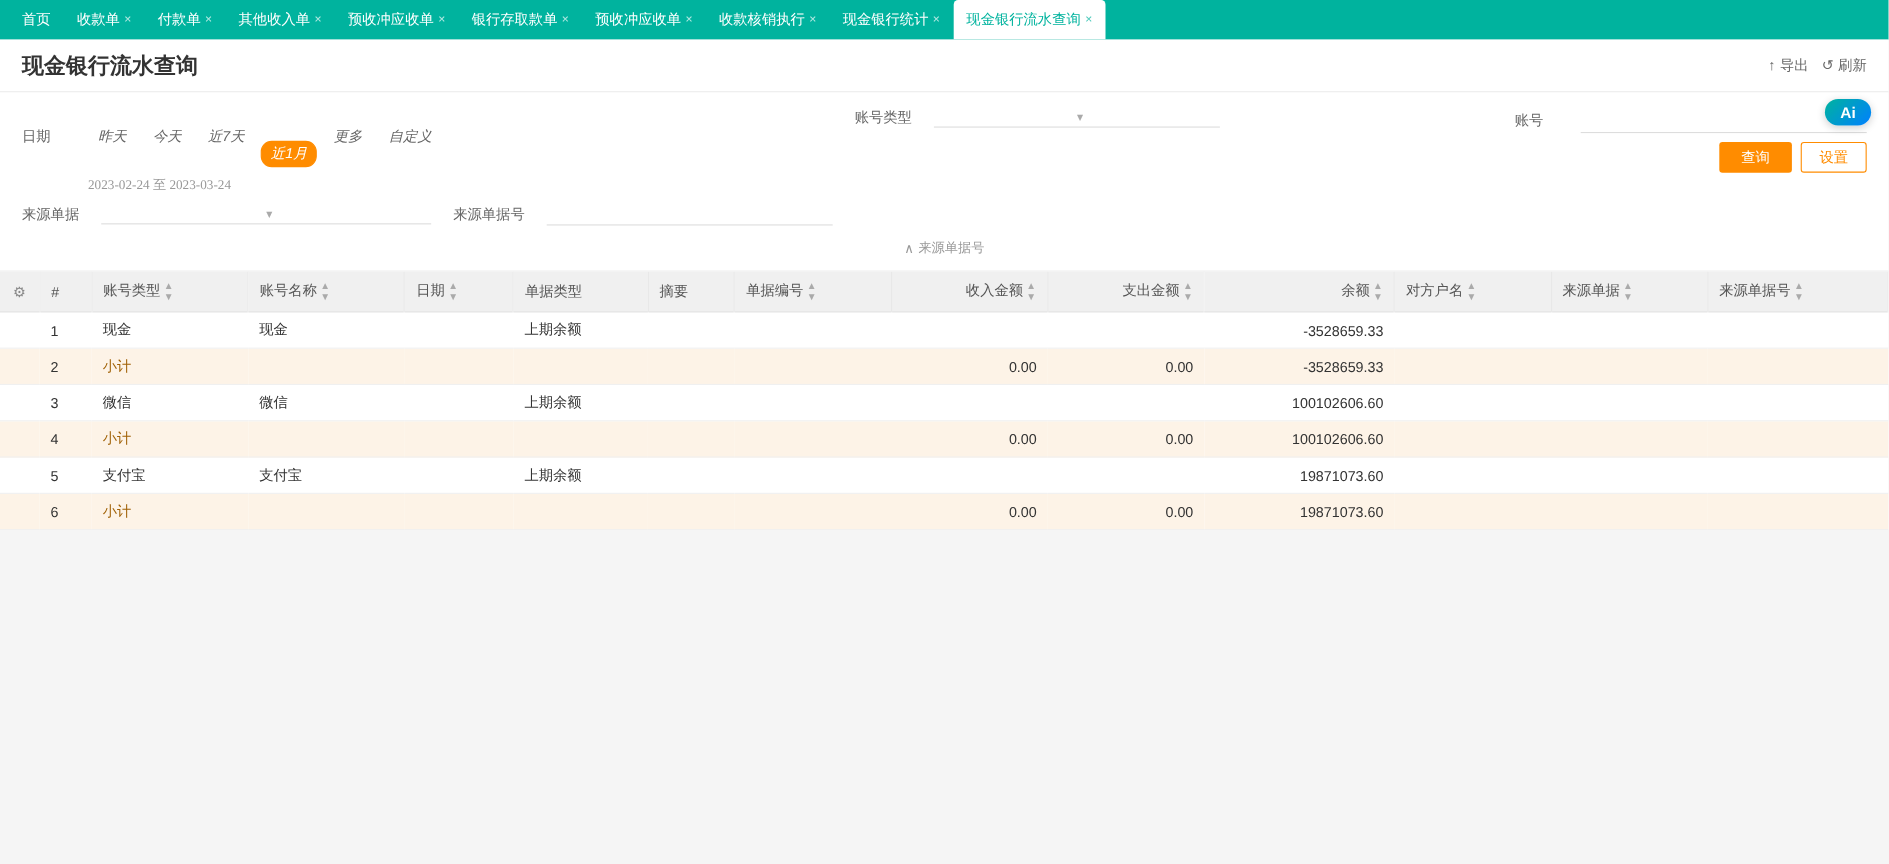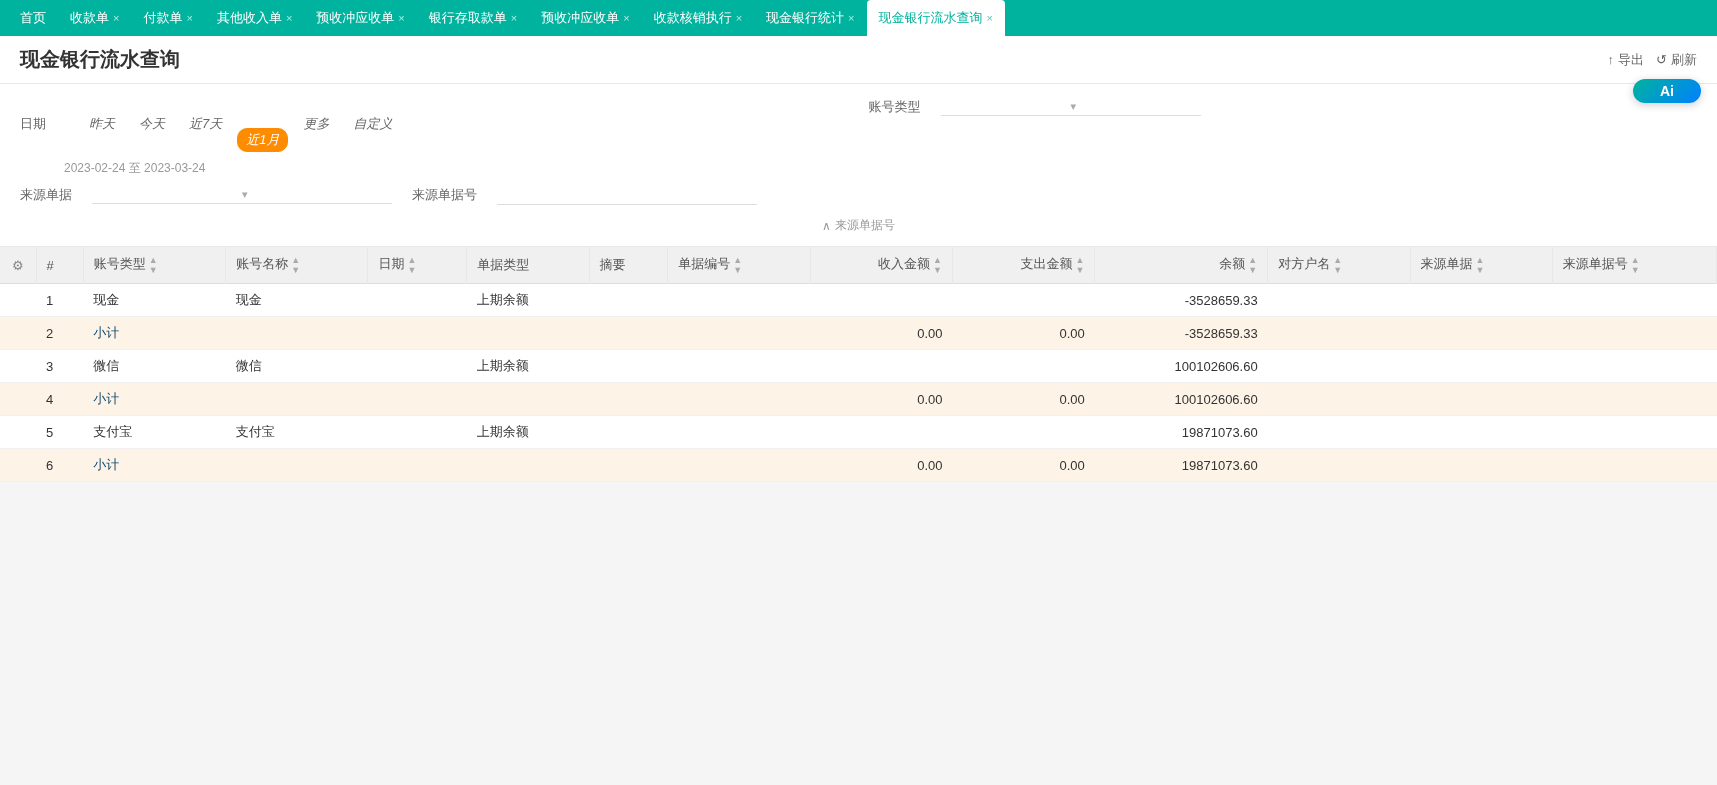--- a/index.html
+++ b/index.html
@@ -111,21 +111,22 @@
     .date-btn.active {
       background: #ff8c00;
       color: #fff;
       border-color: #ff8c00;
       border-radius: 10px;
       margin-top: 32px;
     }
     .date-range {
       color: #999;
       font-size: 12px;
-      margin-left: 4px;
+      margin-left: 20px;
+      font-family: Liberation Serif, serif;
     }
     .filter-select {
       display: flex;
       align-items: center;
       border-bottom: 1px solid #ddd;
       min-width: 180px;
       padding: 2px 4px;
       cursor: pointer;
       position: relative;
     }
@@ -224,35 +225,35 @@
       border-bottom: 1px solid #f0f0f0;
     }
     tbody tr.subtotal {
       background: #fdf3e7;
     }
     tbody td {
       padding: 7px 10px;
       color: #333;
       white-space: nowrap;
     }
-    .td-orange { color: #0c4a6e; }
+    .td-orange { color: #a16207; }
     .td-number { text-align: right; }
     .td-center { text-align: center; }
     .gear-icon { color: #888; cursor: pointer; }
     .th-settings { width: 36px; text-align: center; }
 
     
     .ai-badge {
       position: fixed;
       right: 16px;
-      top: 79px;
+      top: 90px;
       background: linear-gradient(135deg, #00b39e, #0080ff);
       color: #fff;
       border-radius: 20px;
-      padding: 4px 27px;
+      padding: 4px 14px;
       font-size: 14px;
       font-weight: bold;
       cursor: pointer;
       box-shadow: 0 2px 8px rgba(0,0,0,0.2);
     }
   </style>
 </head>
 <body>
 
 <nav class="top-nav">
@@ -343,20 +344,33 @@
     <div style="flex:1; padding-top:2px;">
       <div class="filter-row">
         <span class="filter-label">账号类型</span>
         <div class="filter-select" style="min-width:260px;">
           <span></span>
           <span class="chevron">▾</span>
         </div>
       </div>
     </div>
 
+    <div style="display:flex; flex-direction:column; gap:8px; min-width:280px; padding-top:2px;">
+      <div class="filter-row" style="margin-bottom:0;">
+        <span class="filter-label">账号</span>
+        <div class="filter-input-wrap" style="flex:1;">
+          <input type="text" placeholder="" style="">
+          <span class="filter-dots">···</span>
+        </div>
+      </div>
+      <div style="display:flex; gap:8px; justify-content:flex-end;">
+        <button class="btn-query">查询</button>
+        <button class="btn-setting">设置</button>
+      </div>
+    </div>
   </div>
 
   <div class="collapse-bar">
     <span>∧</span>
     <span>来源单据号</span>
   </div>
 </div>
 
 <div class="table-wrap">
   <table>

